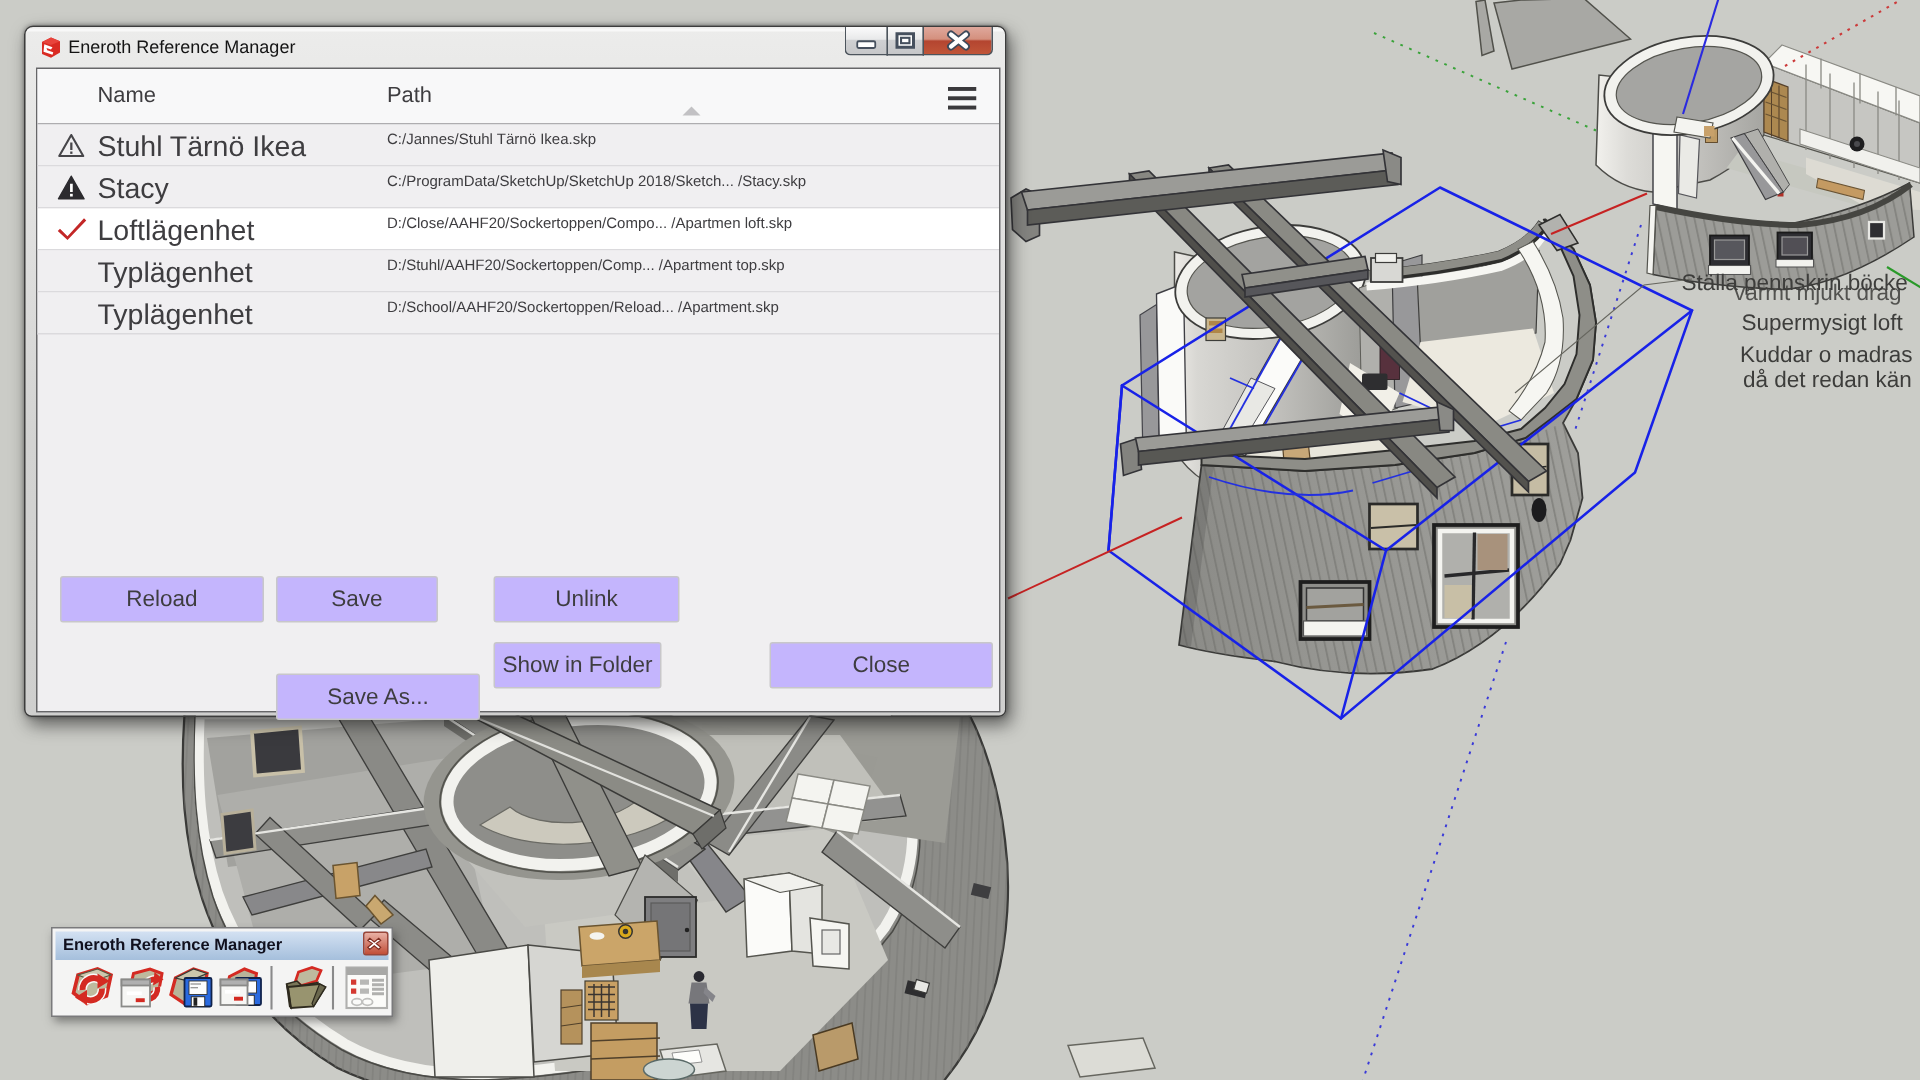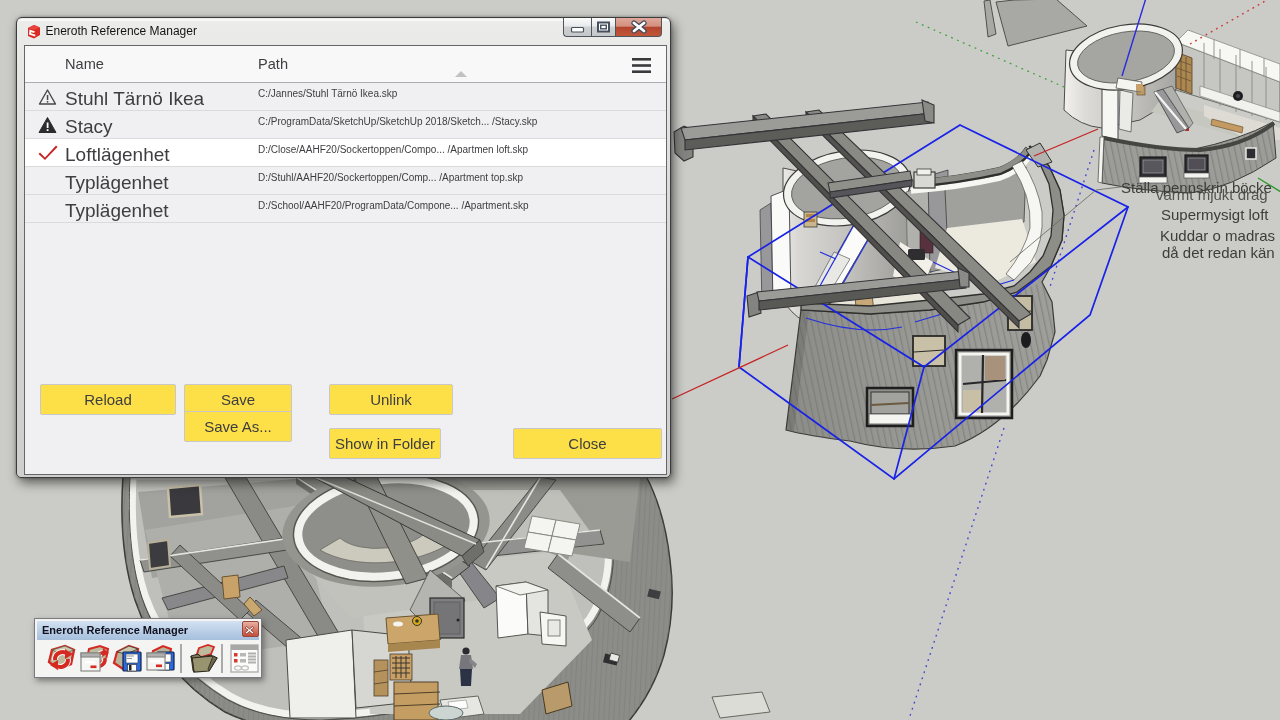--- a/index.html
+++ b/index.html
@@ -15,21 +15,21 @@
 #bmax{left:28px;width:25px;background:linear-gradient(#fbfbfb,#e8e9ea 45%,#cfd0d2 50%,#c6c7c9);}
 #bcls{left:52px;width:47px;border-radius:0 0 4px 0;background:linear-gradient(#dfa89c,#d4907e 45%,#b44530 52%,#c05538);}
 
 #content{position:absolute;left:7px;top:27px;width:641px;height:428px;background:#f0eff1;border:1px solid #666668;box-sizing:content-box;}
 #thead{position:absolute;left:0;top:0;width:641px;height:37px;background:#f8f8f9;border-bottom:1px solid #aeadb0;box-sizing:border-box;}
 .hcell{position:absolute;top:10px;font-size:14.6px;color:#3e3d40;text-align:right;}
 .row{position:absolute;left:0;width:641px;height:28px;border-bottom:1px solid #dbdadd;box-sizing:border-box;background:#f0eff1;}
 .row .nm{position:absolute;left:40px;top:5px;font-size:19px;color:#3e3d40;white-space:nowrap;}
 .row .pt{position:absolute;left:233px;top:5px;font-size:10px;color:#3e3d40;white-space:nowrap;}
 .row svg{position:absolute;left:13px;top:5px;}
-.btn{position:absolute;height:31px;background:#fde047;border:1px solid #c8c7ca;border-radius:2px;box-sizing:border-box;font-size:15px;color:#3e3d40;text-align:center;line-height:29px;}
+.btn{position:absolute;height:31px;background:#c4b5fd;border:1px solid #c8c7ca;border-radius:2px;box-sizing:border-box;font-size:15px;color:#3e3d40;text-align:center;line-height:29px;}
 
 #tbar{position:absolute;left:34px;top:618px;width:228px;height:60px;background:#f4f4f4;border:1px solid #7a7a7c;box-shadow:2px 3px 6px rgba(40,40,40,.5);box-sizing:border-box;}
 #tbartitle{position:absolute;left:2px;top:2px;right:2px;height:19px;background:linear-gradient(#d3e1f2,#a5bfdc);font-size:11px;font-weight:bold;color:#10101e;line-height:19px;padding-left:5px;box-sizing:border-box;}
 #tbx{position:absolute;right:2px;top:2px;width:15px;height:14px;border:1px solid #99473a;border-radius:2px;background:linear-gradient(#e8b0a4,#c24f38);}
 #ticons{position:absolute;left:2px;top:21px;right:2px;bottom:2px;background:#f4f4f3;}
 </style>
 </head>
 <body>
 <svg id="scene" viewBox="0 0 1280 720">
 <rect x="0" y="0" width="1280" height="720" fill="#cbccc7"></rect>
@@ -423,26 +423,26 @@
         </svg>
       <div class="nm">Loftlägenhet</div>
         <div class="pt">D:/Close/AAHF20/Sockertoppen/Compo... /Apartmen loft.skp</div>
     </div>
     <div class="row" style="top:121px">
       <div class="nm">Typlägenhet</div>
         <div class="pt">D:/Stuhl/AAHF20/Sockertoppen/Comp... /Apartment top.skp</div>
     </div>
     <div class="row" style="top:149px">
       <div class="nm">Typlägenhet</div>
-        <div class="pt">D:/School/AAHF20/ProgramData/Compone... /Apartment.skp</div>
+        <div class="pt">D:/School/AAHF20/Sockertoppen/Reload... /Apartment.skp</div>
     </div>
     <div class="btn" style="left:15px;top:337.5px;width:136px">Reload</div>
     <div class="btn" style="left:159px;top:337.5px;width:108px">Save</div>
     <div class="btn" style="left:304px;top:337.5px;width:124px">Unlink</div>
-    <div class="btn" style="left:159px;top:365px;width:108px">Save As...</div>
+    <div class="btn" style="left:159px;top:403px;width:136px">Save As...</div>
     <div class="btn" style="left:304px;top:381.5px;width:112px">Show in Folder</div>
     <div class="btn" style="left:488px;top:381.5px;width:149px">Close</div>
   </div>
 </div>
 
 <div id="tbar">
   <div id="tbartitle">Eneroth Reference Manager</div>
   <div id="tbx"><svg width="13" height="12" viewBox="0 0 13 12">
         <path d="M3.5,2.5 L6.5,5 L9.5,2.5 L10.8,4 L7.8,6 L10.8,8.5 L9.5,10 L6.5,7.5 L3.5,10 L2.2,8.5 L5.2,6 L2.2,4 Z" fill="#fff" stroke="#7d2d22" stroke-width="0.8"></path>
       </svg></div>

